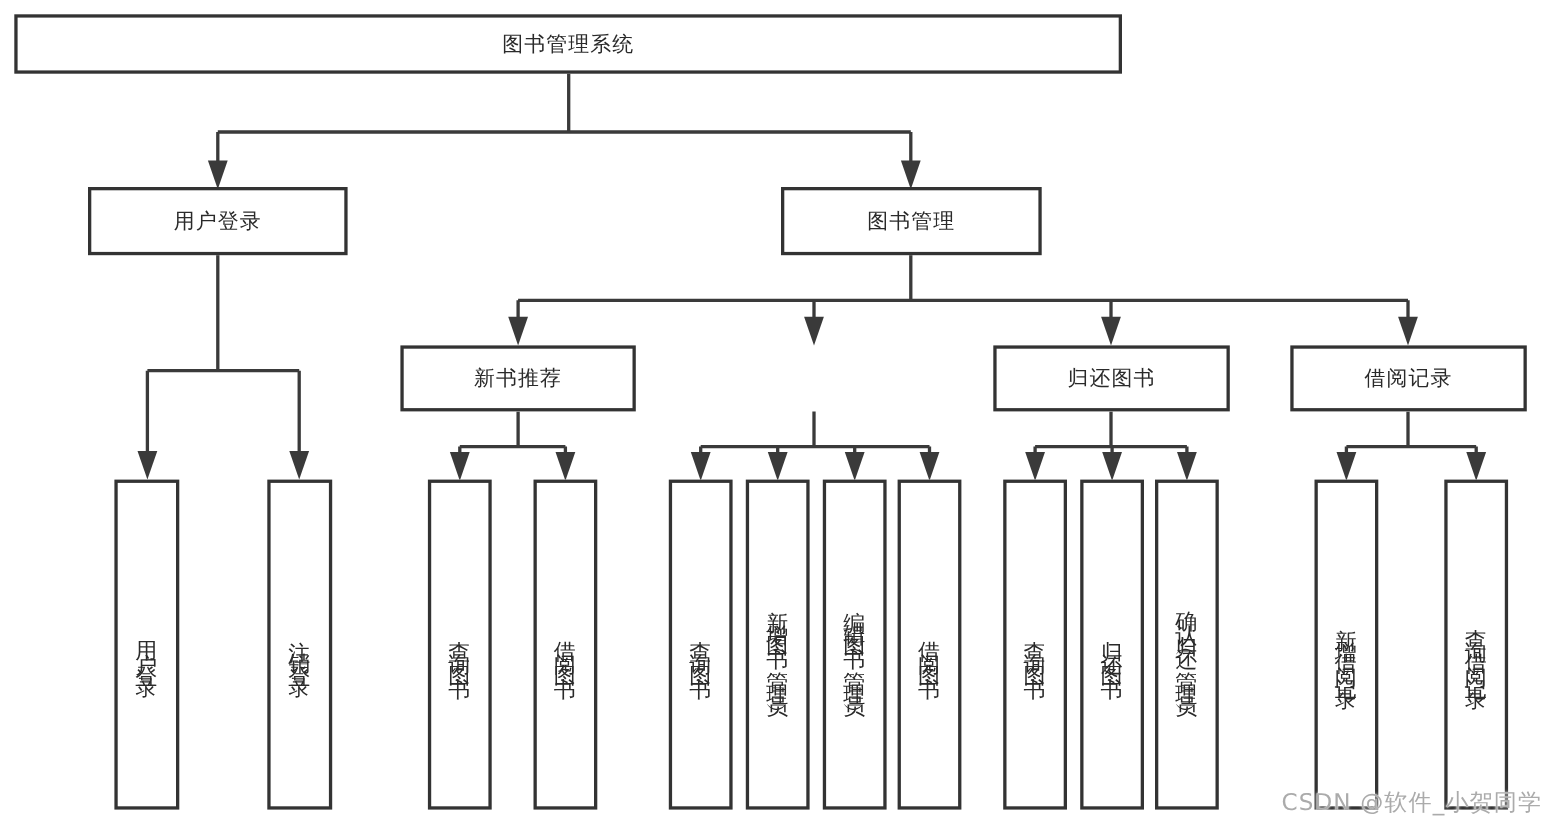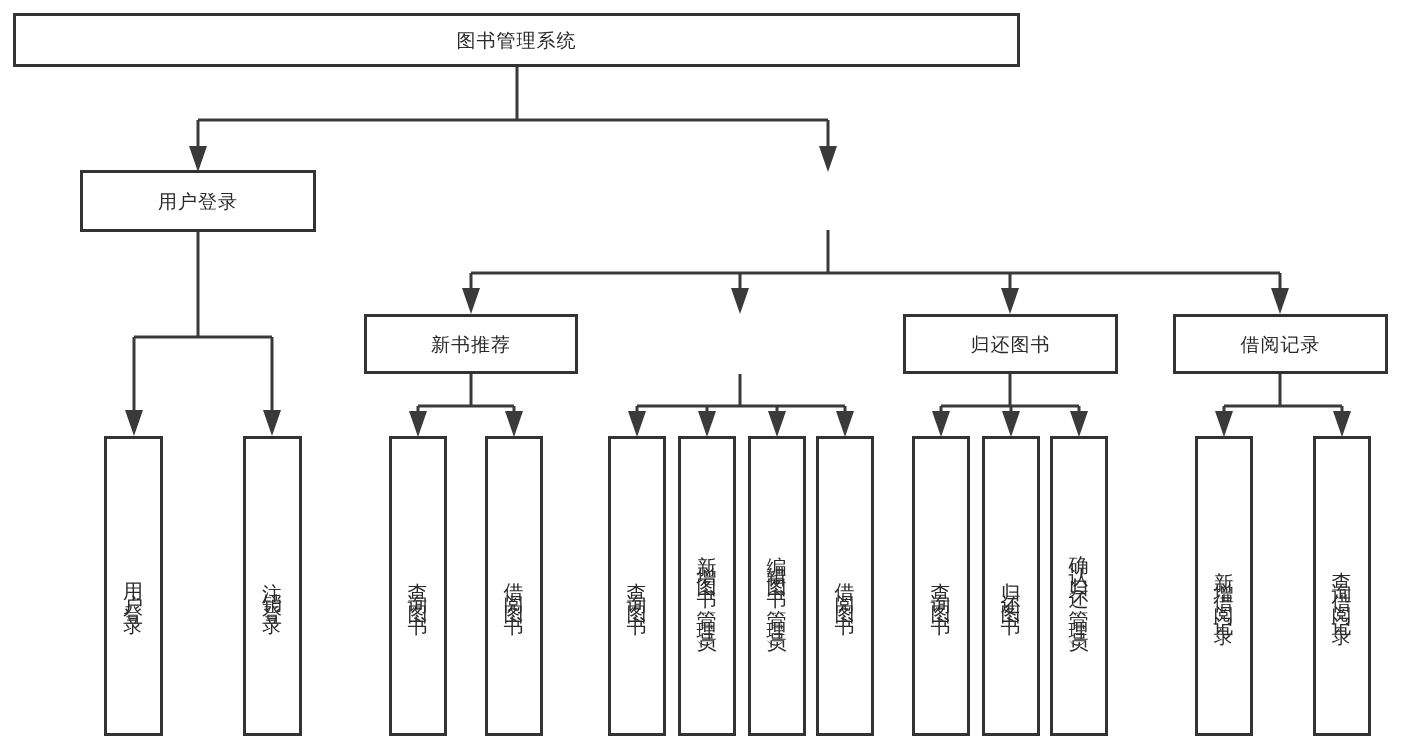--- a/index.html
+++ b/index.html
@@ -122,20 +122,21 @@
     <g>
       <path d="M1280 374 V406 M1224 406 H1342 M1224 406 V412 M1342 406 V412"></path>
       <polygon points="1215,411 1233,411 1224,437"></polygon>
       <polygon points="1333,411 1351,411 1342,437"></polygon>
     </g>
   </svg>
 
   <div class="node h" style="left:13px;top:13px;width:1007px;height:54px">图书管理系统</div>
 
   <div class="node h" style="left:80px;top:170px;width:236px;height:62px">用户登录</div>
+  <div class="node h" style="left:710px;top:170px;width:237px;height:62px">图书管理</div>
 
   <div class="node h" style="left:364px;top:314px;width:214px;height:60px">新书推荐</div>
   <div class="node h" style="left:903px;top:314px;width:215px;height:60px">归还图书</div>
   <div class="node h" style="left:1173px;top:314px;width:215px;height:60px">借阅记录</div>
 
   <div class="node v" style="left:104px;top:436px;width:59px;height:300px">用户登录</div>
   <div class="node v" style="left:243px;top:436px;width:59px;height:300px">注销登录</div>
 
   <div class="node v" style="left:389px;top:436px;width:58px;height:300px">查询图书</div>
   <div class="node v" style="left:485px;top:436px;width:58px;height:300px">借阅图书</div>
@@ -145,14 +146,15 @@
   <div class="node v" style="left:748px;top:436px;width:58px;height:300px">编辑图书（管理员）</div>
   <div class="node v" style="left:816px;top:436px;width:58px;height:300px">借阅图书</div>
 
   <div class="node v" style="left:912px;top:436px;width:58px;height:300px">查询图书</div>
   <div class="node v" style="left:982px;top:436px;width:58px;height:300px">归还图书</div>
   <div class="node v" style="left:1050px;top:436px;width:58px;height:300px">确认归还（管理员）</div>
 
   <div class="node v" style="left:1195px;top:436px;width:58px;height:300px">新增借阅记录</div>
   <div class="node v" style="left:1313px;top:436px;width:58px;height:300px">查询借阅记录</div>
 
+  <div class="watermark">CSDN @软件_小贺同学</div>
 
 </div>
 
 </body></html>

